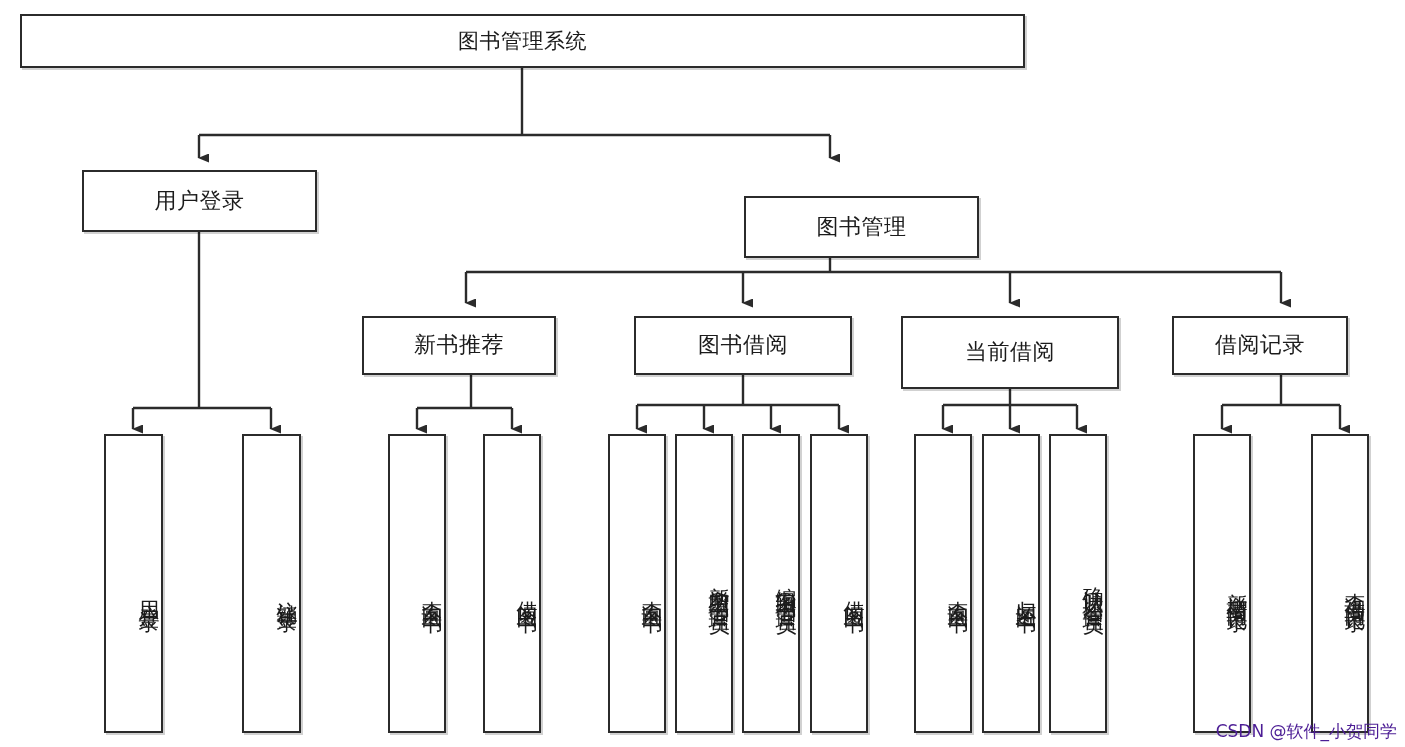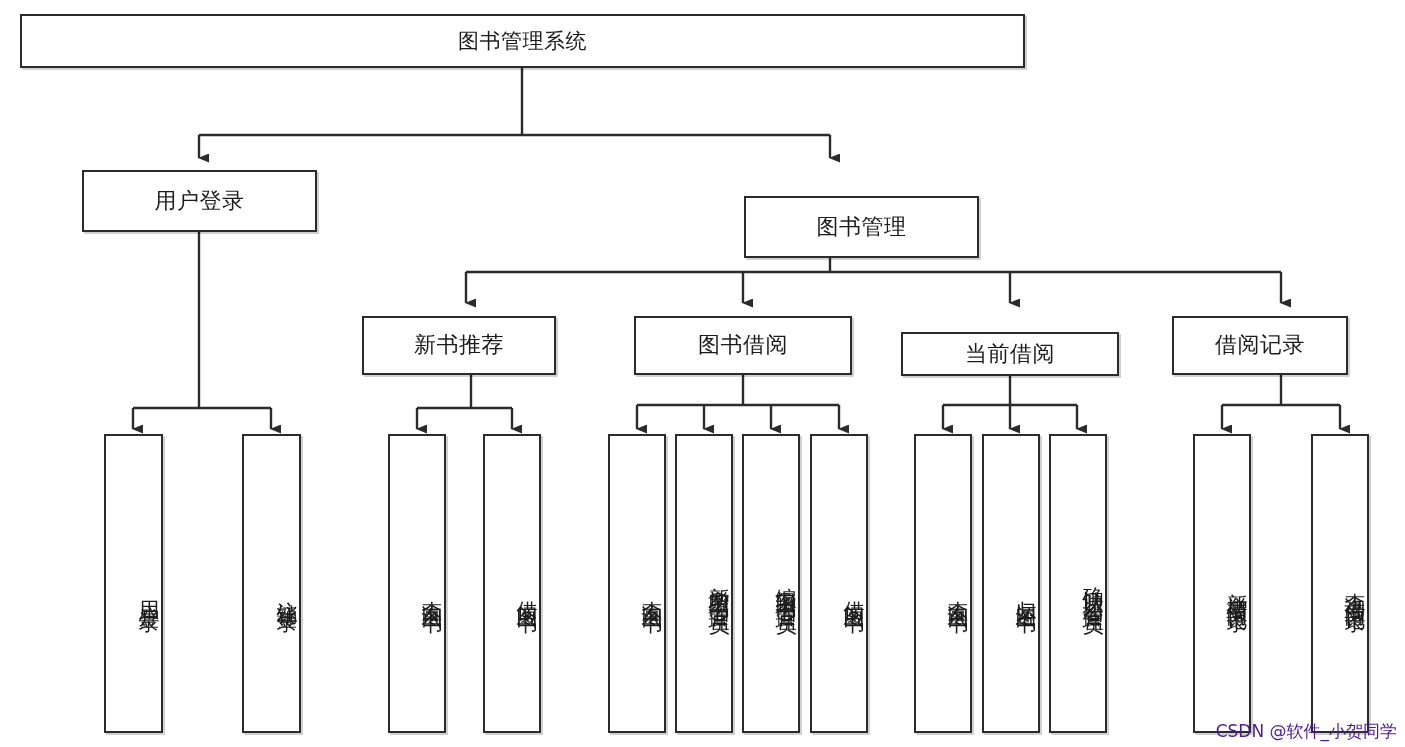--- a/index.html
+++ b/index.html
@@ -108,21 +108,21 @@
   <div class="nodebox h-node" style="left:744px;top:170px;width:235px;height:62px;margin-top:26px;">
     <span class="lbl">图书管理</span>
   </div>
 
   <div class="nodebox h-node" style="left:362px;top:316px;width:194px;height:59px;">
     <span class="lbl">新书推荐</span>
   </div>
   <div class="nodebox h-node" style="left:634px;top:316px;width:218px;height:59px;">
     <span class="lbl">图书借阅</span>
   </div>
-  <div class="nodebox h-node" style="left:901px;top:332px;width:218px;height:44px;">
+  <div class="nodebox h-node" style="left:901px;top:316px;width:218px;height:73px;">
     <span class="lbl">当前借阅</span>
   </div>
   <div class="nodebox h-node" style="left:1172px;top:316px;width:176px;height:59px;">
     <span class="lbl">借阅记录</span>
   </div>
 
   <div class="nodebox v-node" style="left:104px;top:434px;width:59px;height:299px;">
     <span class="lbl">用户登录</span>
   </div>
   <div class="nodebox v-node" style="left:242px;top:434px;width:59px;height:299px;">

